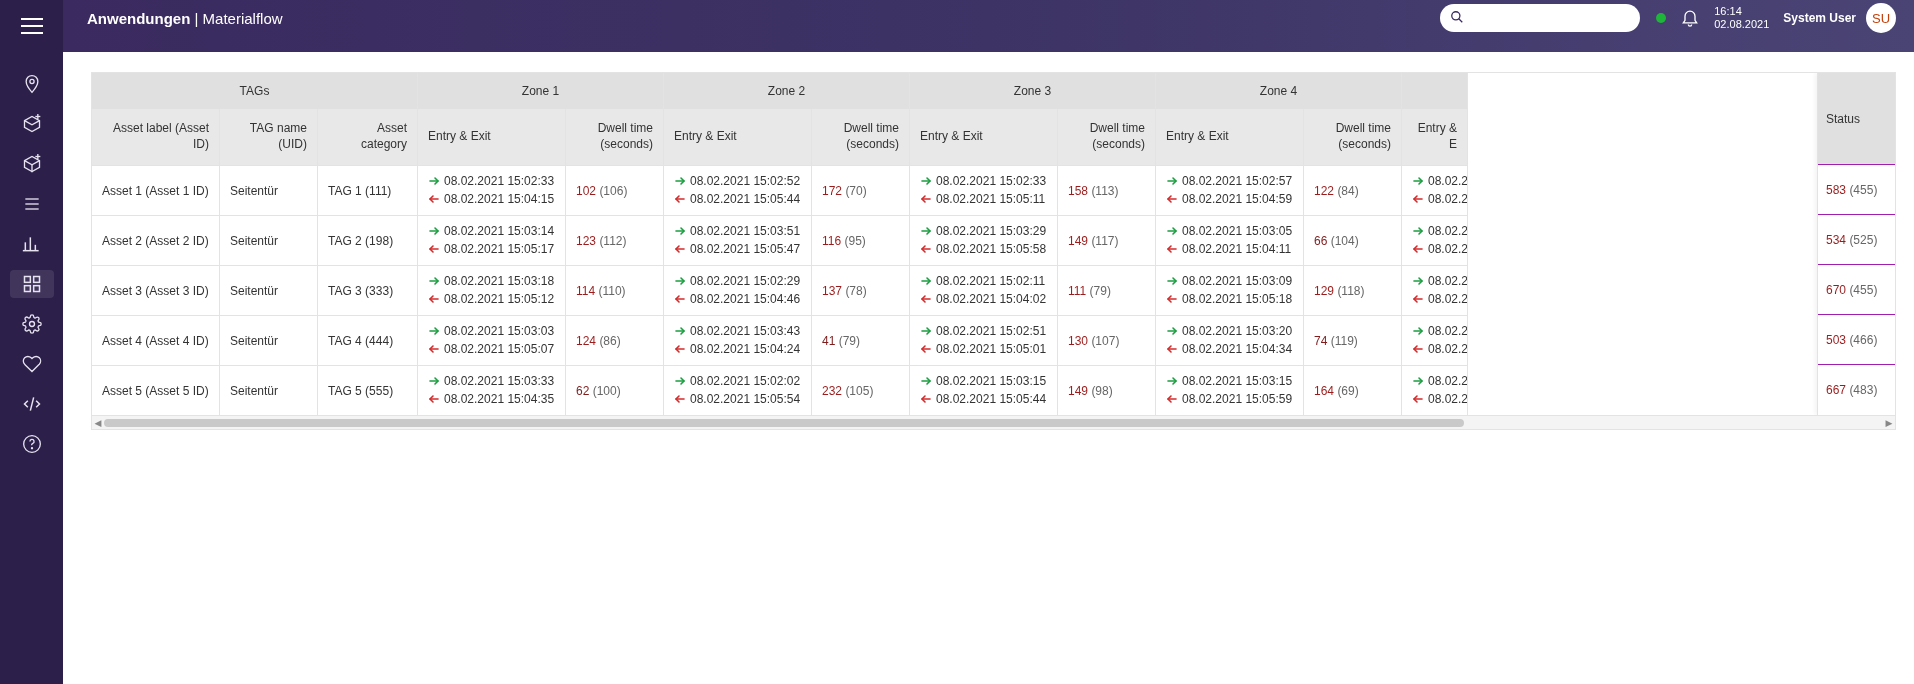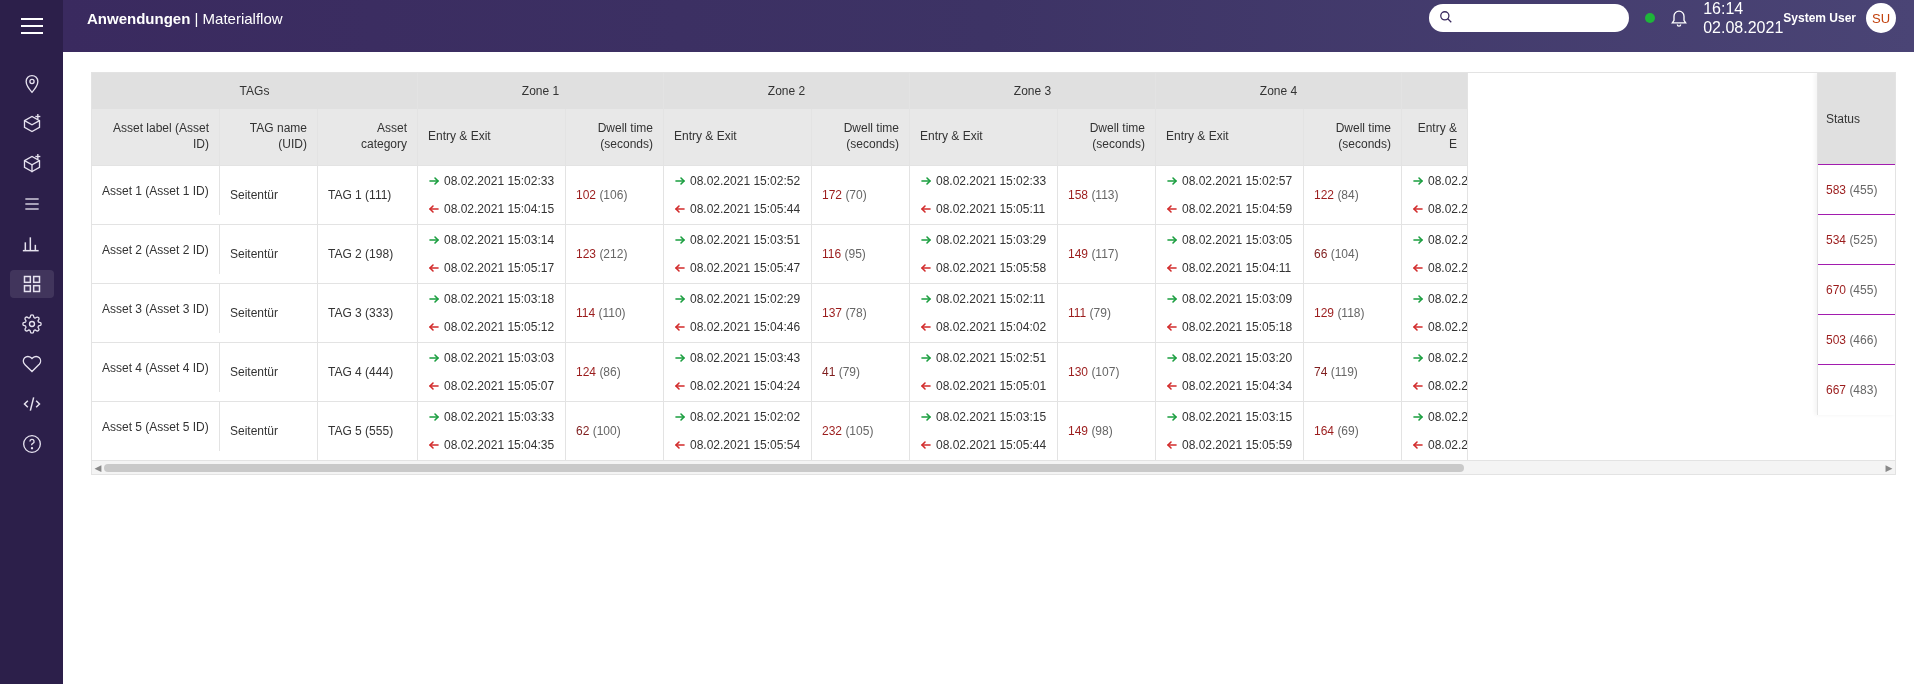--- a/index.html
+++ b/index.html
@@ -20,35 +20,35 @@
   .topbar .title { font-size: 15px; }
   .topbar .title .bold { font-weight: 700; }
   .topbar .title .sep { font-weight: 400; }
   .topbar .title .thin { font-weight: 300; }
   .topbar .spacer { flex: 1; }
   .topbar .search { position: relative; width: 200px; height: 28px; background: #fff; border-radius: 14px; display: flex; align-items: center; padding-left: 10px; }
   .topbar .search input { border: none; outline: none; background: transparent; width: 150px; font-size: 12px; }
   .topbar .search .sicon { color: #3a2a5f; }
   .topbar .status-dot { width: 10px; height: 10px; border-radius: 50%; background: #1eb53a; margin: 0 14px 0 16px; }
   .topbar .bell { position: relative; margin-right: 14px; cursor: pointer; }
-  .topbar .timebox { font-size: 16px; line-height: 1.2; }
+  .topbar .timebox { font-size: 11px; line-height: 1.2; margin-right: 14px; }
   .topbar .username { font-size: 12px; font-weight: 600; margin-right: 10px; }
   .topbar .avatar { width: 30px; height: 30px; border-radius: 50%; background: #fff; color: #c2410c; display: flex; align-items: center; justify-content: center; font-weight: 400; font-size: 13px; }
 
   
   .content { position: absolute; left: 63px; top: 52px; right: 0; bottom: 0; padding: 20px 18px 4px 28px; background: #fff; }
   .table-wrap { border: 1px solid #e3e3e3; overflow: hidden; position: relative; }
   .table-scroll { overflow-x: auto; overflow-y: hidden; }
   .tbl { display: grid; font-size: 12px; }
   .tbl .cell { border-right: 1px solid #e3e3e3; padding: 8px 10px; display: flex; align-items: center; white-space: nowrap; }
   .tbl .hdr { background: #e0e0e0; font-weight: 500; text-align: right; }
   .tbl .hdr-sub { background: #e8e8e8; height: 56px; line-height: 1.3; white-space: normal; }
   .tbl .hdr-top { justify-content: center; height: 36px; }
   .tbl .row-b { border-top: 1px solid #e3e3e3; }
-  .tbl .ee { flex-direction: column; align-items: flex-start; gap: 14px; }
+  .tbl .ee { flex-direction: column; align-items: flex-start; gap: 4px; }
   .tbl .ee .line { display: flex; align-items: center; gap: 4px; }
   .green { color: #7f1d1d; text-align: center; }
   .maroon { color: #9b1c1c; font-weight: 500; }
   .grey { color: #666; }
 
   
   .status-col { position: absolute; top: 0; right: 0; width: 78px; background: #fff; border-left: 1px solid #e3e3e3; box-shadow: -2px 0 4px rgba(0,0,0,0.05); }
   .status-col .srow { border-bottom: 1px solid #a21caf; display: flex; align-items: center; padding: 0 8px; font-size: 12px; }
   .status-col .srow:last-child { border-bottom: none; }
   .status-col .sh { background: #e0e0e0; height: 92px; font-weight: 500; }
@@ -301,21 +301,21 @@
                 <span>08.02.2021 15:03:14</span>
               </div>
               <div class="line">
                 <svg class="arr" viewBox="0 0 12 12" fill="none" stroke="#d22b2b" stroke-width="1.6" stroke-linecap="round" stroke-linejoin="round">
                   <line x1="10" y1="6" x2="2" y2="6"></line>
                   <polyline points="5 3 2 6 5 9"></polyline>
                 </svg>
                 <span>08.02.2021 15:05:17</span>
               </div>
             </div>
-            <div class="cell row-b"><span class="maroon">123</span>&nbsp;<span class="grey">(212)</span></div>
+            <div class="cell row-b"><span class="maroon">123</span>&nbsp;<span class="grey">(112)</span></div>
             <div class="cell row-b ee">
               <div class="line">
                 <svg class="arr" viewBox="0 0 12 12" fill="none" stroke="#1a9e3f" stroke-width="1.6" stroke-linecap="round" stroke-linejoin="round">
                   <line x1="2" y1="6" x2="10" y2="6"></line>
                   <polyline points="7 3 10 6 7 9"></polyline>
                 </svg>
                 <span>08.02.2021 15:03:51</span>
               </div>
               <div class="line">
                 <svg class="arr" viewBox="0 0 12 12" fill="none" stroke="#d22b2b" stroke-width="1.6" stroke-linecap="round" stroke-linejoin="round">

